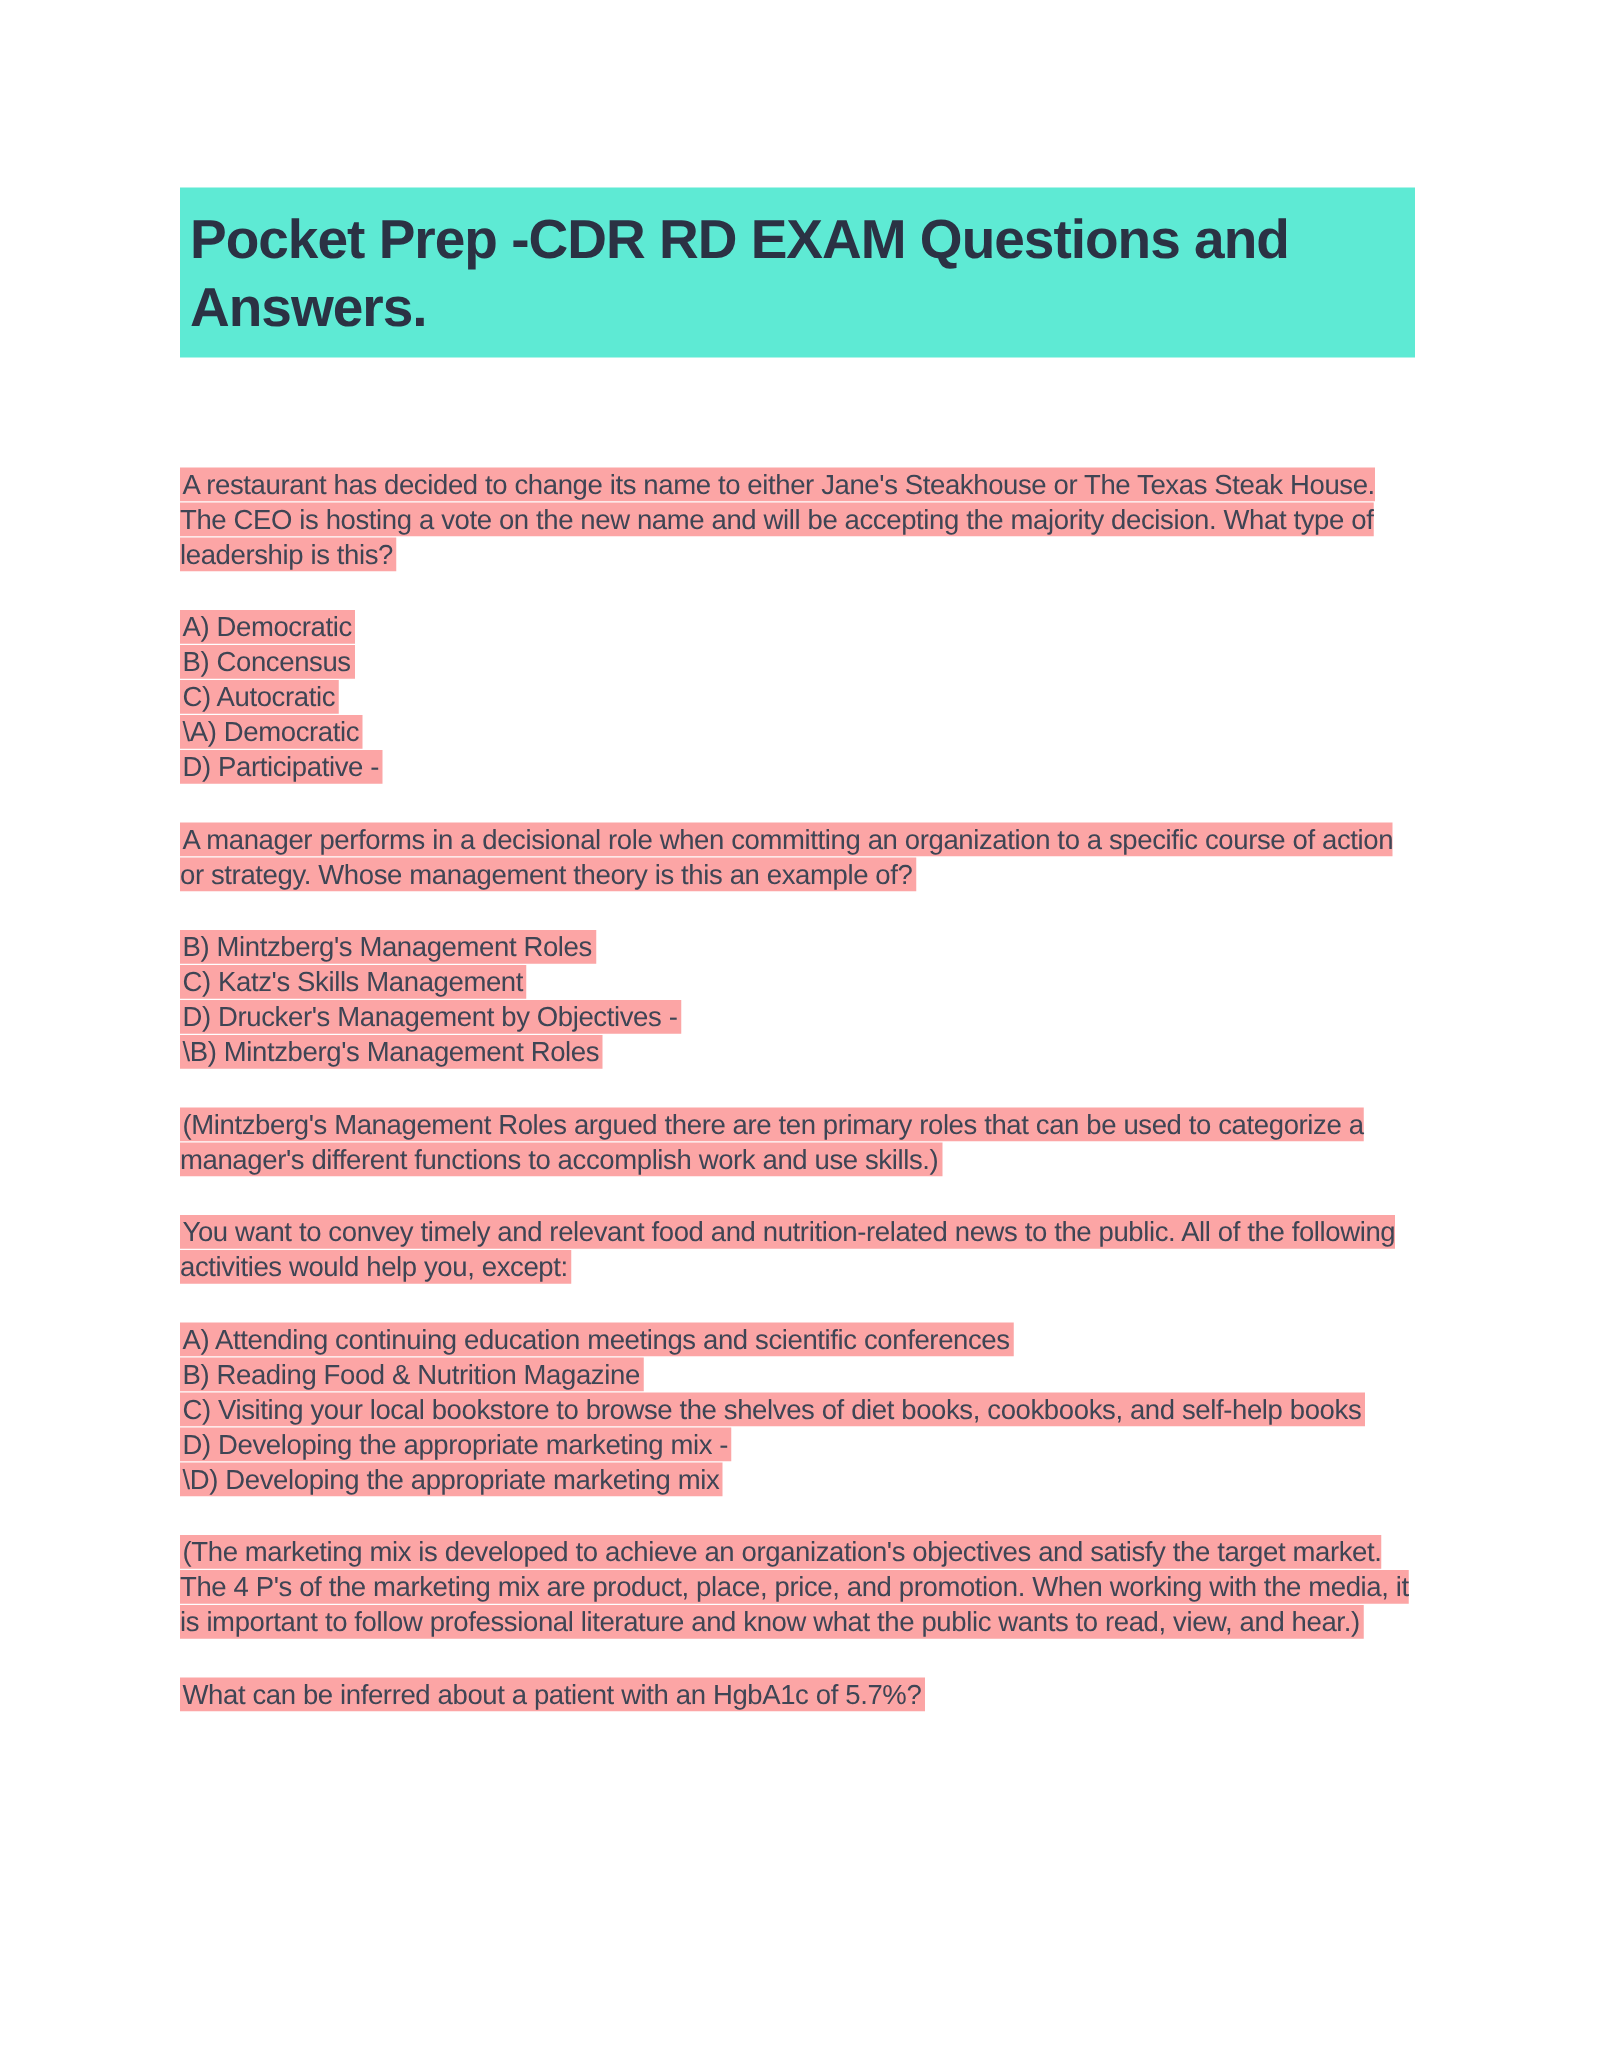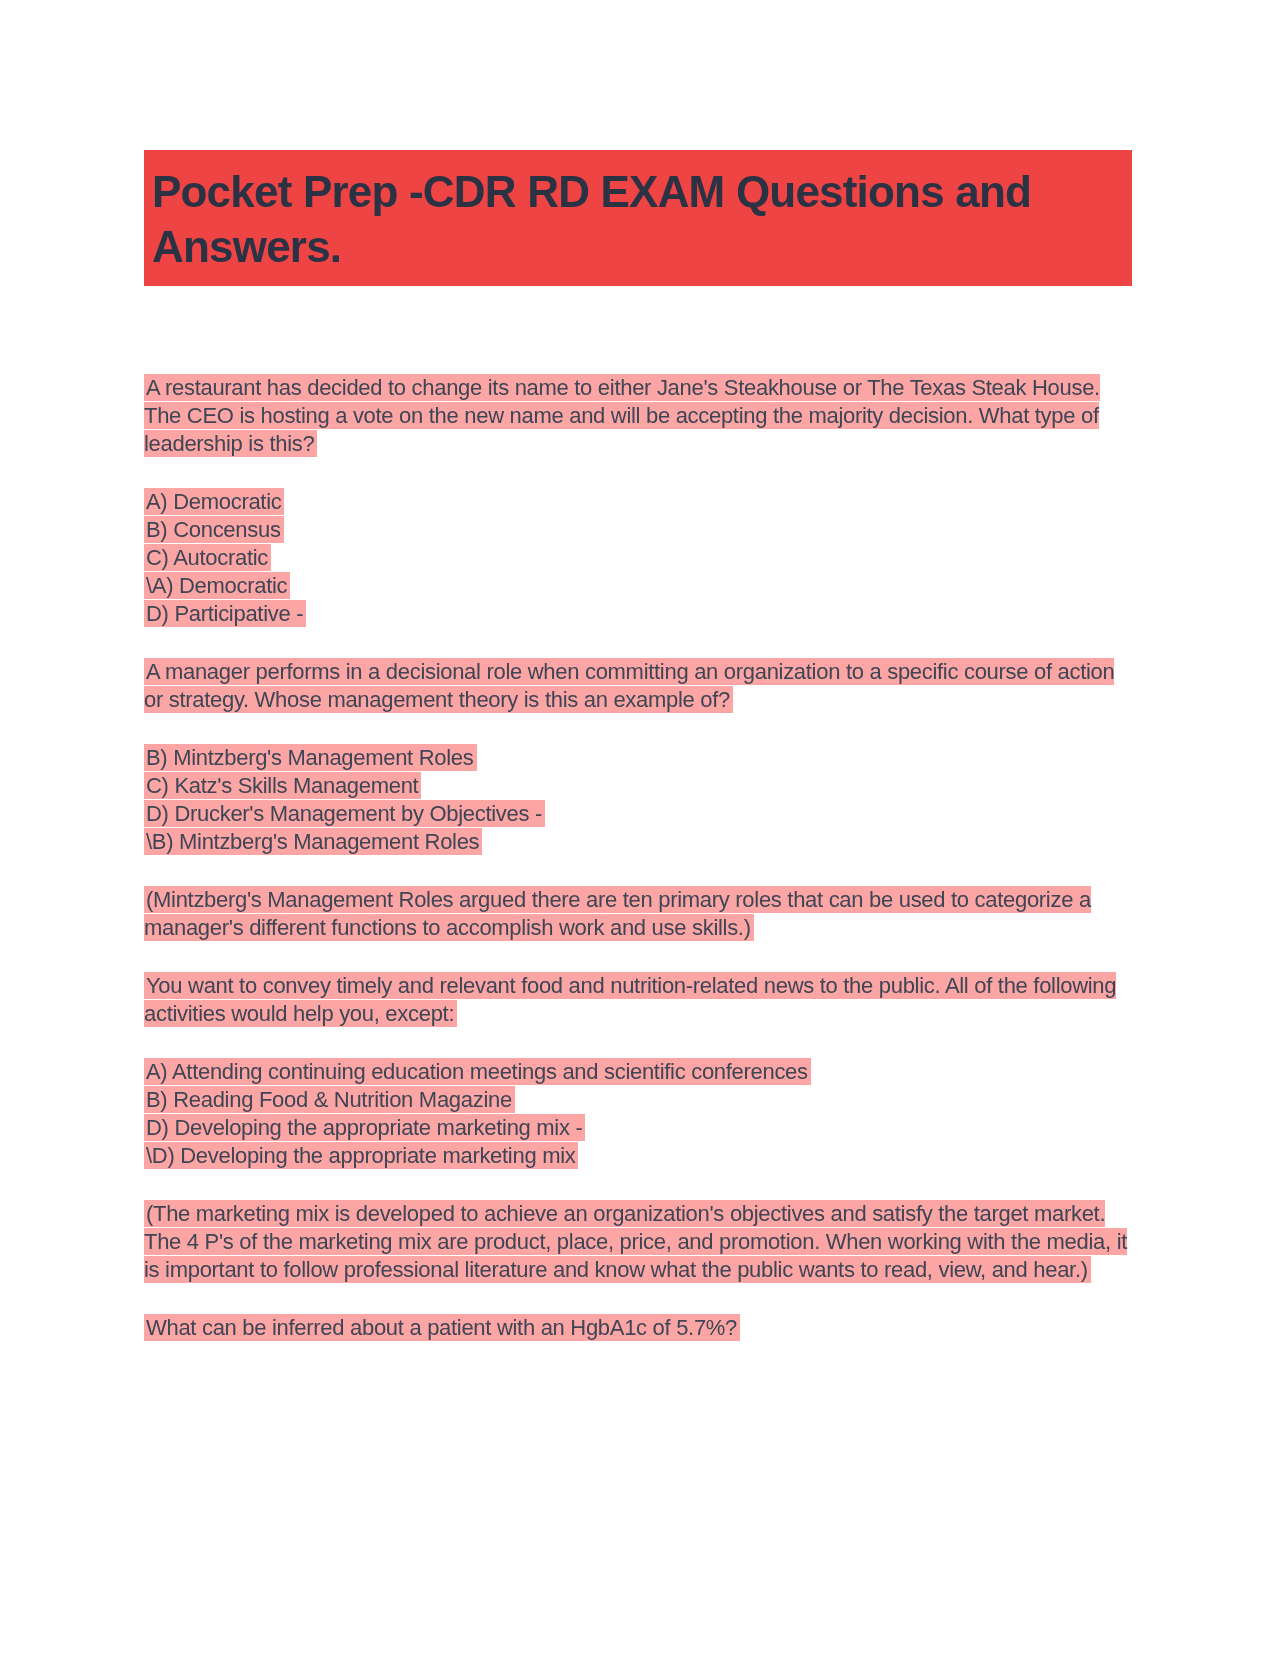--- a/index.html
+++ b/index.html
@@ -15,21 +15,21 @@
     position: relative;
     overflow: hidden;
   }
   .doc-page {
     position: absolute;
     left: 144px;
     top: 150px;
     width: 988px;
   }
   .doc-title {
-    background: #ef4444;
+    background: #5eead4;
     color: #2b3244;
     font-size: 44px;
     line-height: 55px;
     font-weight: bold;
     letter-spacing: -0.8px;
     margin: 0 0 88px 0;
     padding: 14px 10px 12px 8px;
     box-sizing: border-box;
   }
   .para {
@@ -73,20 +73,21 @@
       <div class="line"><span class="hl">\B) Mintzberg's Management Roles</span></div>
     </div>
     <p class="para"><span class="hl">(Mintzberg's Management Roles argued there are ten primary roles that can be used to categorize a manager's different functions to accomplish work and use skills.)</span></p>
   </section>
 
   <section>
     <p class="para"><span class="hl">You want to convey timely and relevant food and nutrition-related news to the public. All of the following activities would help you, except:</span></p>
     <div class="para options">
       <div class="line"><span class="hl">A) Attending continuing education meetings and scientific conferences</span></div>
       <div class="line"><span class="hl">B) Reading Food &amp; Nutrition Magazine</span></div>
+      <div class="line"><span class="hl">C) Visiting your local bookstore to browse the shelves of diet books, cookbooks, and self-help books</span></div>
       <div class="line"><span class="hl">D) Developing the appropriate marketing mix -</span></div>
       <div class="line"><span class="hl">\D) Developing the appropriate marketing mix</span></div>
     </div>
     <p class="para"><span class="hl">(The marketing mix is developed to achieve an organization's objectives and satisfy the target market. The 4 P's of the marketing mix are product, place, price, and promotion. When working with the media, it is important to follow professional literature and know what the public wants to read, view, and hear.)</span></p>
   </section>
 
   <section>
     <p class="para"><span class="hl">What can be inferred about a patient with an HgbA1c of 5.7%?</span></p>
   </section>
 

